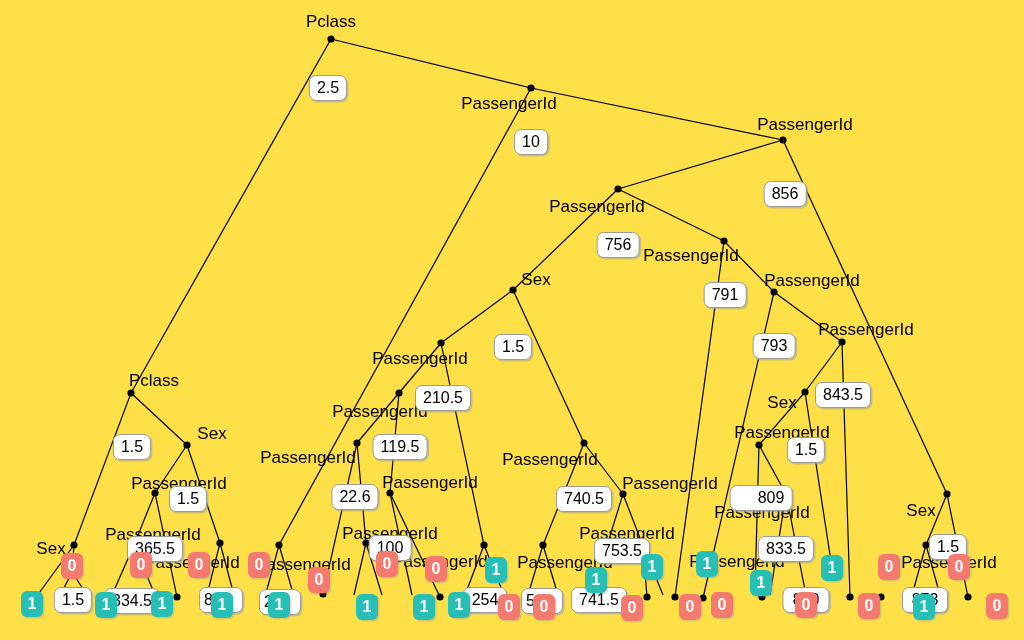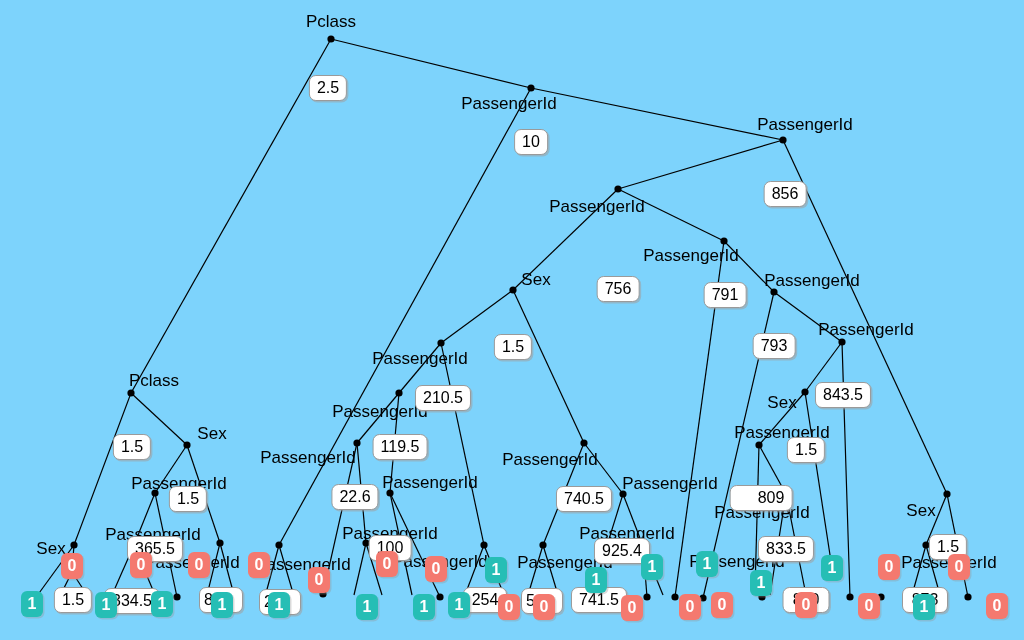--- a/index.html
+++ b/index.html
@@ -1,17 +1,17 @@
 <!DOCTYPE html>
 <html><head>
 <meta charset="utf-8">
 <style>
   html,body{margin:0;padding:0;background:#ffffff;}
   .canvas{
-    position:relative;width:1024px;height:640px;background:#7dd3fc;
+    position:relative;width:1024px;height:640px;background:#fde047;
     overflow:hidden;font-family:"Liberation Sans",sans-serif;
   }
   .canvas svg{position:absolute;left:0;top:0;z-index:1;}
   .node-label{
     position:absolute;transform:translate(-50%,-50%);
     font-size:17px;line-height:1;color:#000;white-space:nowrap;z-index:2;
   }
   .split-box{
     position:absolute;transform:translate(-50%,-50%);
     background:#ffffff;border:1.5px solid #9a9a9a;border-radius:7px;
@@ -166,36 +166,36 @@
       <div class="node-label" style="left: 440px; top: 561px;">PassengerId</div>
       <div class="node-label" style="left: 565px; top: 562px;">PassengerId</div>
       <div class="node-label" style="left: 627px; top: 533px;">PassengerId</div>
       <div class="node-label" style="left: 737px; top: 561px;">PassengerId</div>
       <div class="node-label" style="left: 949px; top: 562px;">PassengerId</div>
     </div>
   <div id="boxes-layer">
       <div class="split-box" style="left: 328px; top: 88px;">2.5</div>
       <div class="split-box" style="left: 531px; top: 142px;">10</div>
       <div class="split-box" style="left: 785px; top: 194px;">856</div>
-      <div class="split-box" style="left: 618px; top: 245px; margin-top: 44px;">756</div>
+      <div class="split-box" style="left: 618px; top: 245px;">756</div>
       <div class="split-box" style="left: 725px; top: 295px;">791</div>
       <div class="split-box" style="left: 774px; top: 346px;">793</div>
       <div class="split-box" style="left: 513px; top: 347px;">1.5</div>
       <div class="split-box" style="left: 443px; top: 398px;">210.5</div>
       <div class="split-box" style="left: 843px; top: 395px;">843.5</div>
       <div class="split-box" style="left: 400px; top: 447px;">119.5</div>
       <div class="split-box" style="left: 132px; top: 447px;">1.5</div>
       <div class="split-box" style="left: 355px; top: 497px;">22.6</div>
       <div class="split-box" style="left: 188px; top: 499px;">1.5</div>
       <div class="split-box" style="left: 584px; top: 499px;">740.5</div>
       <div class="split-box" style="left: 761px; top: 498px; padding-left: 27px;">809</div>
       <div class="split-box" style="left: 806px; top: 450px;">1.5</div>
       <div class="split-box" style="left: 155px; top: 549px;">365.5</div>
       <div class="split-box" style="left: 390px; top: 548px;">100</div>
-      <div class="split-box" style="left: 622px; top: 551px;">925.4</div>
+      <div class="split-box" style="left: 622px; top: 551px;">753.5</div>
       <div class="split-box" style="left: 786px; top: 549px;">833.5</div>
       <div class="split-box" style="left: 948px; top: 547px;">1.5</div>
       <div class="split-box" style="left: 73px; top: 600px;">1.5</div>
       <div class="split-box" style="left: 132px; top: 601px;">334.5</div>
       <div class="split-box align-left" style="left: 221px; top: 600px; width: 44px;">8</div>
       <div class="split-box align-left" style="left: 280px; top: 602px; width: 42px;">2</div>
       <div class="split-box" style="left: 485px; top: 600px; width: 44px;">254</div>
       <div class="split-box align-left" style="left: 542px; top: 601px; width: 42px;">5</div>
       <div class="split-box" style="left: 599px; top: 600px;">741.5</div>
       <div class="split-box" style="left: 806px; top: 600px; width: 47px;">820</div>

